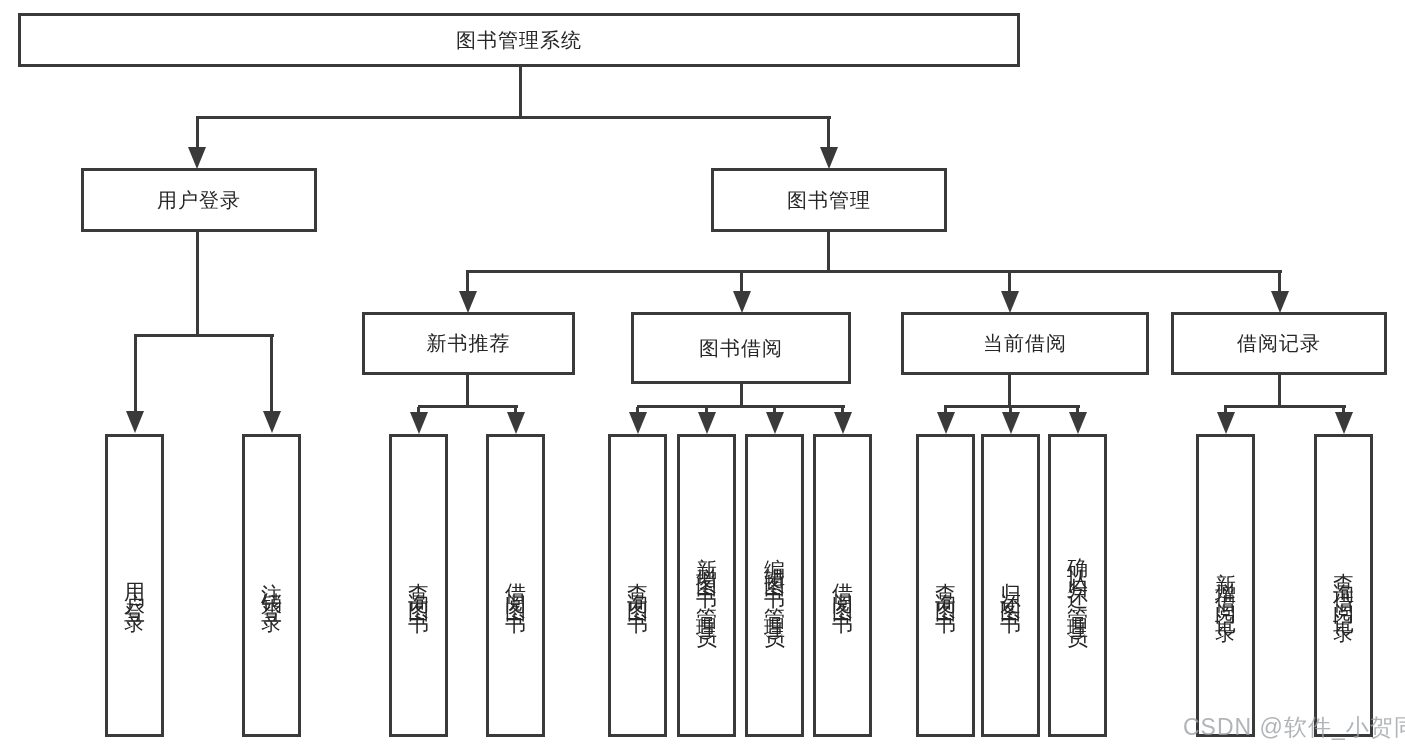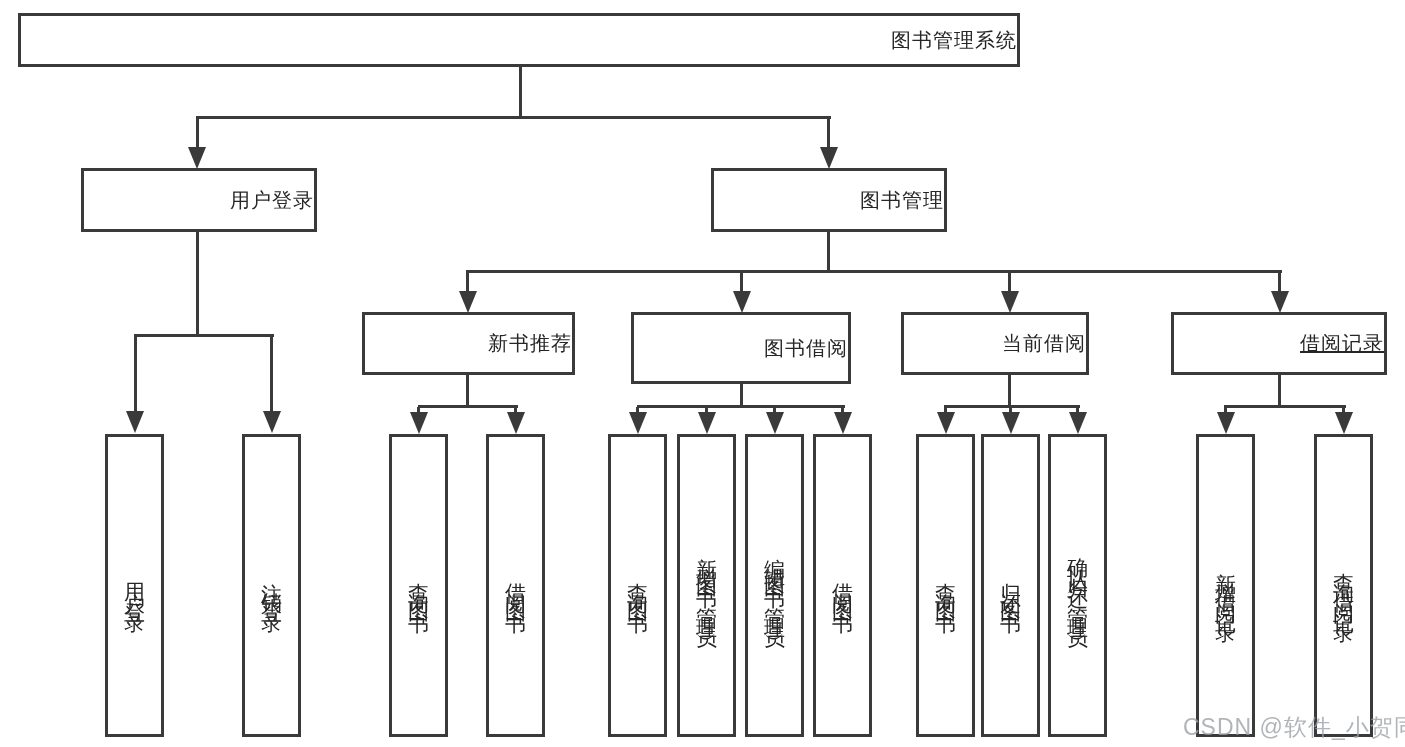--- a/index.html
+++ b/index.html
@@ -3,21 +3,21 @@
 <meta charset="utf-8">
 <style>
   html,body{margin:0;padding:0;background:#ffffff;}
   .canvas{
     position:relative;width:1405px;height:747px;background:#ffffff;overflow:hidden;
     font-family:"Liberation Sans", sans-serif;
   }
   .box{
     position:absolute;box-sizing:border-box;
     border:3px solid #3a3a3a;background:#ffffff;
-    display:flex;align-items:center;justify-content:flex-end;
+    display:flex;align-items:center;justify-content:center;
     font-size:20px;color:#262626;letter-spacing:1px;
     z-index:2;
   }
   .vbox{
     position:absolute;box-sizing:border-box;
     border:3px solid #3a3a3a;background:#ffffff;
     width:59px;height:303px;top:434px;
     writing-mode:vertical-lr;text-orientation:mixed;
     display:flex;align-items:center;justify-content:center;
     font-size:21px;color:#262626;letter-spacing:10px;
@@ -50,24 +50,24 @@
   <div class="box" style="left:711px;top:168px;width:236px;height:64px;">
     <span>图书管理</span>
   </div>
 
   <div class="box" style="left:362px;top:312px;width:213px;height:63px;">
     <span>新书推荐</span>
   </div>
   <div class="box" style="left:631px;top:312px;width:220px;height:72px;">
     <span>图书借阅</span>
   </div>
-  <div class="box" style="left:901px;top:312px;width:188px;height:63px;">
+  <div class="box" style="left:901px;top:312px;width:248px;height:63px;">
     <span>当前借阅</span>
   </div>
-  <div class="box" style="left:1171px;top:312px;width:216px;height:63px;text-decoration:underline;">
+  <div class="box" style="left:1171px;top:312px;width:216px;height:63px;">
     <span>借阅记录</span>
   </div>
 
   <div class="vbox" style="left:105px;">
     <span>用户登录</span>
   </div>
   <div class="vbox" style="left:242px;">
     <span>注销登录</span>
   </div>
 

